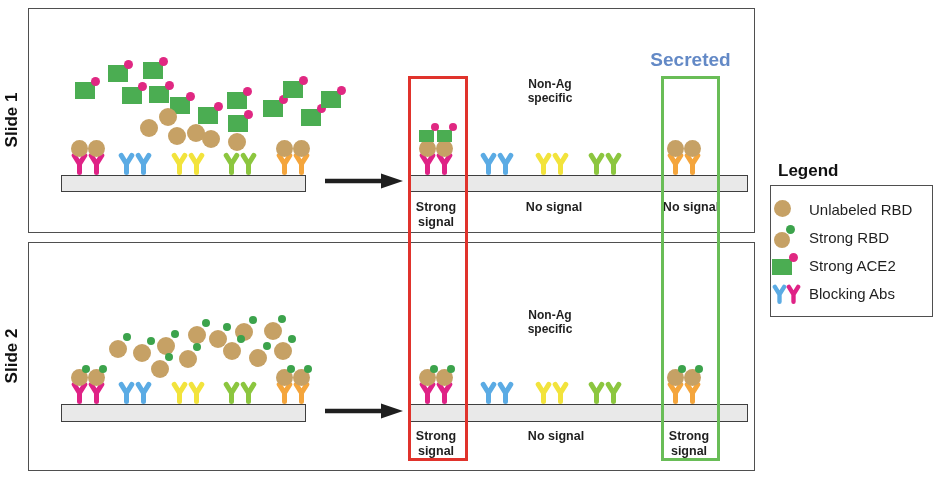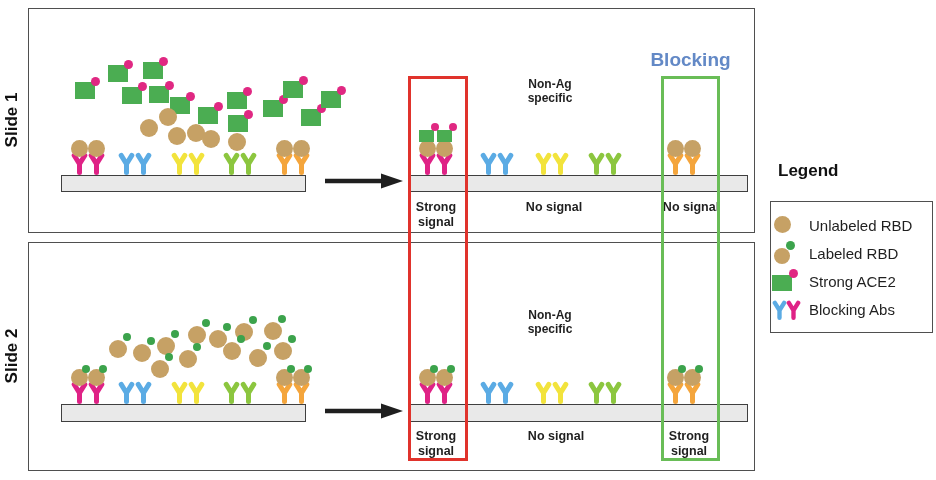--- a/index.html
+++ b/index.html
@@ -22,39 +22,39 @@
   .hl-box{position:absolute;top:76px;height:385px;box-sizing:border-box;border:3px solid;z-index:6;background:transparent;}
   #box-red{left:408px;width:60px;border-color:var(--ui-redbox,#e0332c);}
   #box-green{left:661px;width:59px;border-color:var(--ui-greenbox,#69bd57);}
   #scene{position:absolute;left:0;top:0;width:936px;height:480px;z-index:3;}
   #scene > div{position:absolute;}
   .slidebar{background:var(--ui-slidefill,#e9e9e9);border:1.5px solid var(--ui-slideborder,#3f3f3f);box-sizing:border-box;}
   .signal{width:62px;text-align:center;font-weight:700;font-size:12.5px;line-height:1.16;z-index:7;}
   .nonag{width:62px;text-align:center;font-weight:700;font-size:12px;line-height:1.15;}
   
   #legend{position:absolute;left:770px;top:161px;width:163px;}
-  .legend-title{font-weight:700;font-size:17px;color:#111;padding-left:8px;margin-bottom:20px;}
+  .legend-title{font-weight:700;font-size:17px;color:#111;padding-left:8px;margin-bottom:4px;}
   .legend-box{border:1.5px solid #4f4f4f;background:#fff;box-sizing:border-box;padding:9px 4px 9px 0;}
   .lrow{display:flex;align-items:center;height:28px;}
   .licon{width:38px;min-width:38px;height:26px;position:relative;display:inline-block;}
   .licon i{display:block;position:absolute;}
   .round{border-radius:50%;}
   .llabel{font-size:15px;color:#1f1f1f;white-space:nowrap;}
 </style>
 </head>
 <body>
 
 <div id="stage">
   <div class="panel" id="panel-0"></div>
   <div class="panel" id="panel-1"></div>
 
   <div class="slide-caption" id="cap0">Slide 1</div>
   <div class="slide-caption" id="cap1">Slide 2</div>
 
-  <div class="col-header" id="hdr-b">Blocking</div>
+  <div class="col-header" id="hdr-b">Secreted</div>
 
   <div id="scene">
       <div class="slidebar" style="left: 61px; top: 175px; width: 245px; height: 17px;"></div>
       <div class="slidebar" style="left: 408px; top: 175px; width: 340px; height: 17px;"></div>
       <div style="left: 325px; top: 173px; width: 78px; height: 16px;"><svg width="78" height="16" viewBox="0 0 78 16">
           <line x1="0" y1="8" x2="58" y2="8" stroke="#1f1f1f" stroke-width="4.6"></line>
           <polygon points="56,0.5 78,8 56,15.5" fill="#1f1f1f"></polygon>
         </svg></div>
       <div class="nonag" style="left: 519px; top: 78px;">Non-Ag specific</div>
       <div class="signal" style="left: 405px; top: 200px;">Strong signal</div>
@@ -376,21 +376,21 @@
         <span class="licon">
           <i class="round" style="left:3px;top:4px;width:17px;height:17px;background:var(--m-tan);"></i>
         </span>
         <span class="llabel">Unlabeled RBD</span>
       </div>
       <div class="lrow">
         <span class="licon">
           <i class="round" style="left:3px;top:8px;width:16px;height:16px;background:var(--m-tan);"></i>
           <i class="round" style="left:15px;top:1px;width:9px;height:9px;background:var(--m-dotgreen);"></i>
         </span>
-        <span class="llabel">Labeled RBD</span>
+        <span class="llabel">Strong RBD</span>
       </div>
       <div class="lrow">
         <span class="licon">
           <i style="left:1px;top:7px;width:20px;height:16px;background:var(--m-sqgreen);"></i>
           <i class="round" style="left:18px;top:1px;width:9px;height:9px;background:var(--m-dotpink);"></i>
         </span>
         <span class="llabel">Strong ACE2</span>
       </div>
       <div class="lrow">
         <span class="licon">

